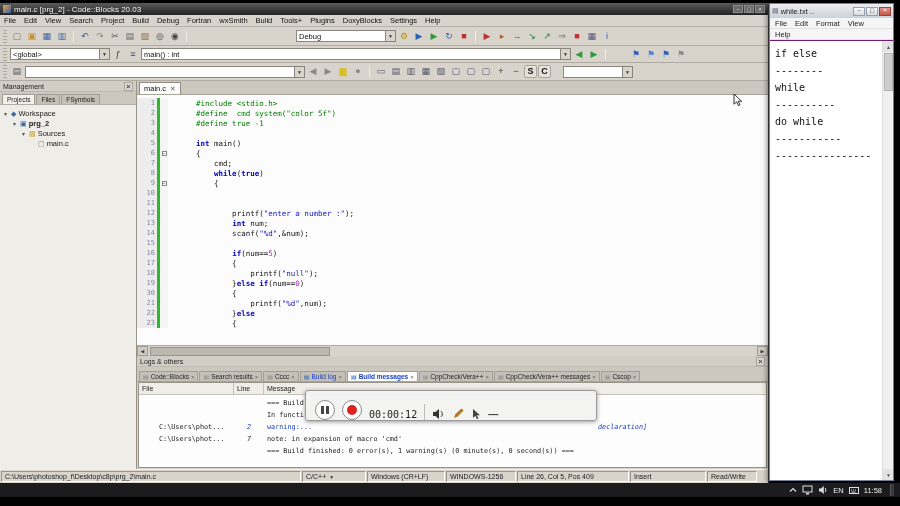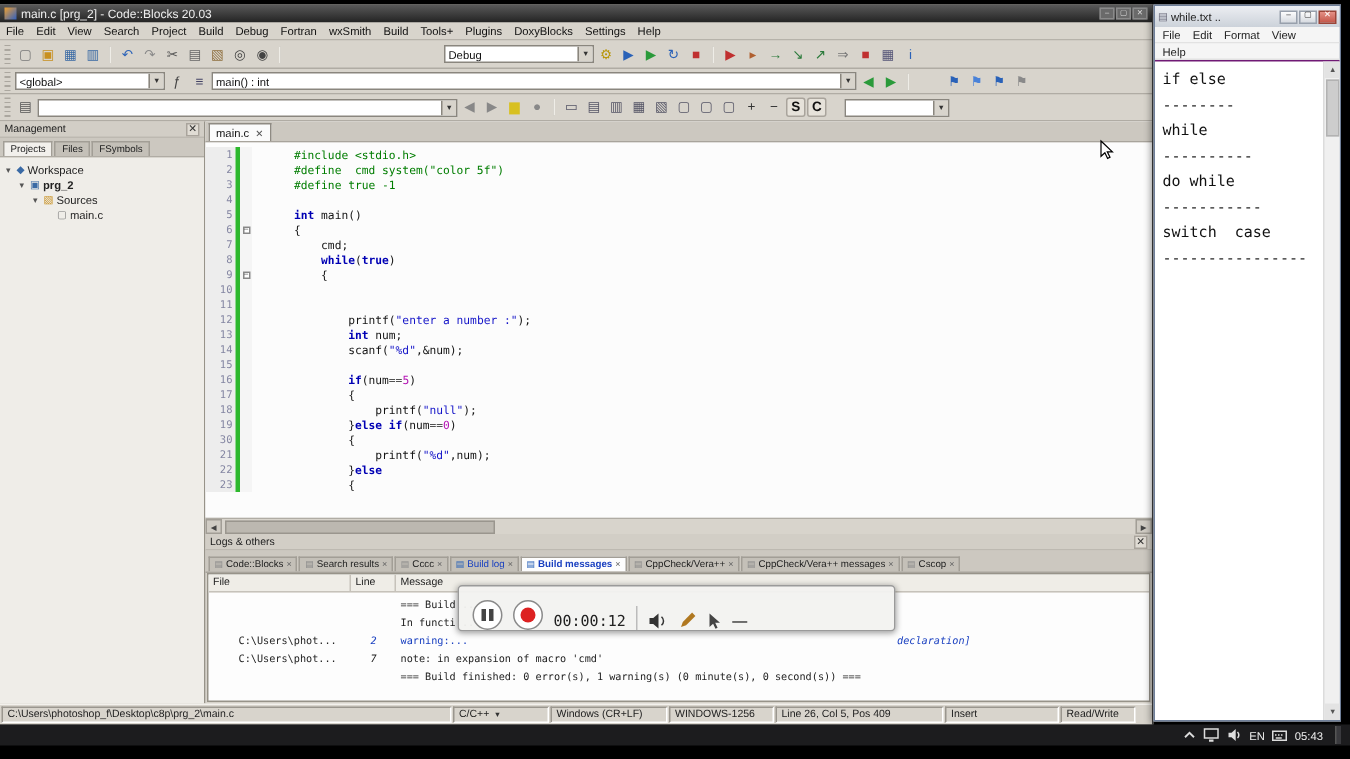--- a/index.html
+++ b/index.html
@@ -634,21 +634,20 @@
         <span class="npm">Help</span>
       </div>
     <div id="np-content">
       <div id="notepad-text">
           <div class="np-line">if else</div>
           <div class="np-line">--------</div>
           <div class="np-line">while</div>
           <div class="np-line">----------</div>
           <div class="np-line">do while</div>
           <div class="np-line">-----------</div>
-          <div class="np-line">switch  case</div>
           <div class="np-line">----------------</div>
         </div>
       <div id="np-scroll">
         <span class="np-sarr" style="top:0">▲</span>
         <span id="np-sthumb"></span>
         <span class="np-sarr" style="bottom:0">▼</span>
       </div>
     </div>
   </div>
 
@@ -670,21 +669,21 @@
           <path d="M7 3c1.2 1.1 1.2 3 0 4" stroke="#ddd" fill="none"></path>
         </svg>
     </span>
     <span class="tray-txt">EN</span>
     <span class="tray-ic">
       <svg width="10" height="9" viewBox="0 0 10 9">
           <rect x="0.5" y="1.5" width="9" height="6" fill="none" stroke="#ddd"></rect>
           <path d="M2 4h1M4 4h1M6 4h1M2.5 6h4" stroke="#ddd"></path>
         </svg>
     </span>
-    <span class="tray-txt">05:43</span>
+    <span class="tray-txt">11:58</span>
     <span id="show-desktop"></span>
   </div>
 
   <div id="cursor">
     <svg width="10" height="14" viewBox="0 0 10 14">
         <path d="M1 1v10.2l2.6-2.4 1.8 3.8 1.6-.8-1.8-3.6H8.6z" fill="#fff" stroke="#000" stroke-width="0.8"></path>
       </svg>
   </div>
 
 </div>

